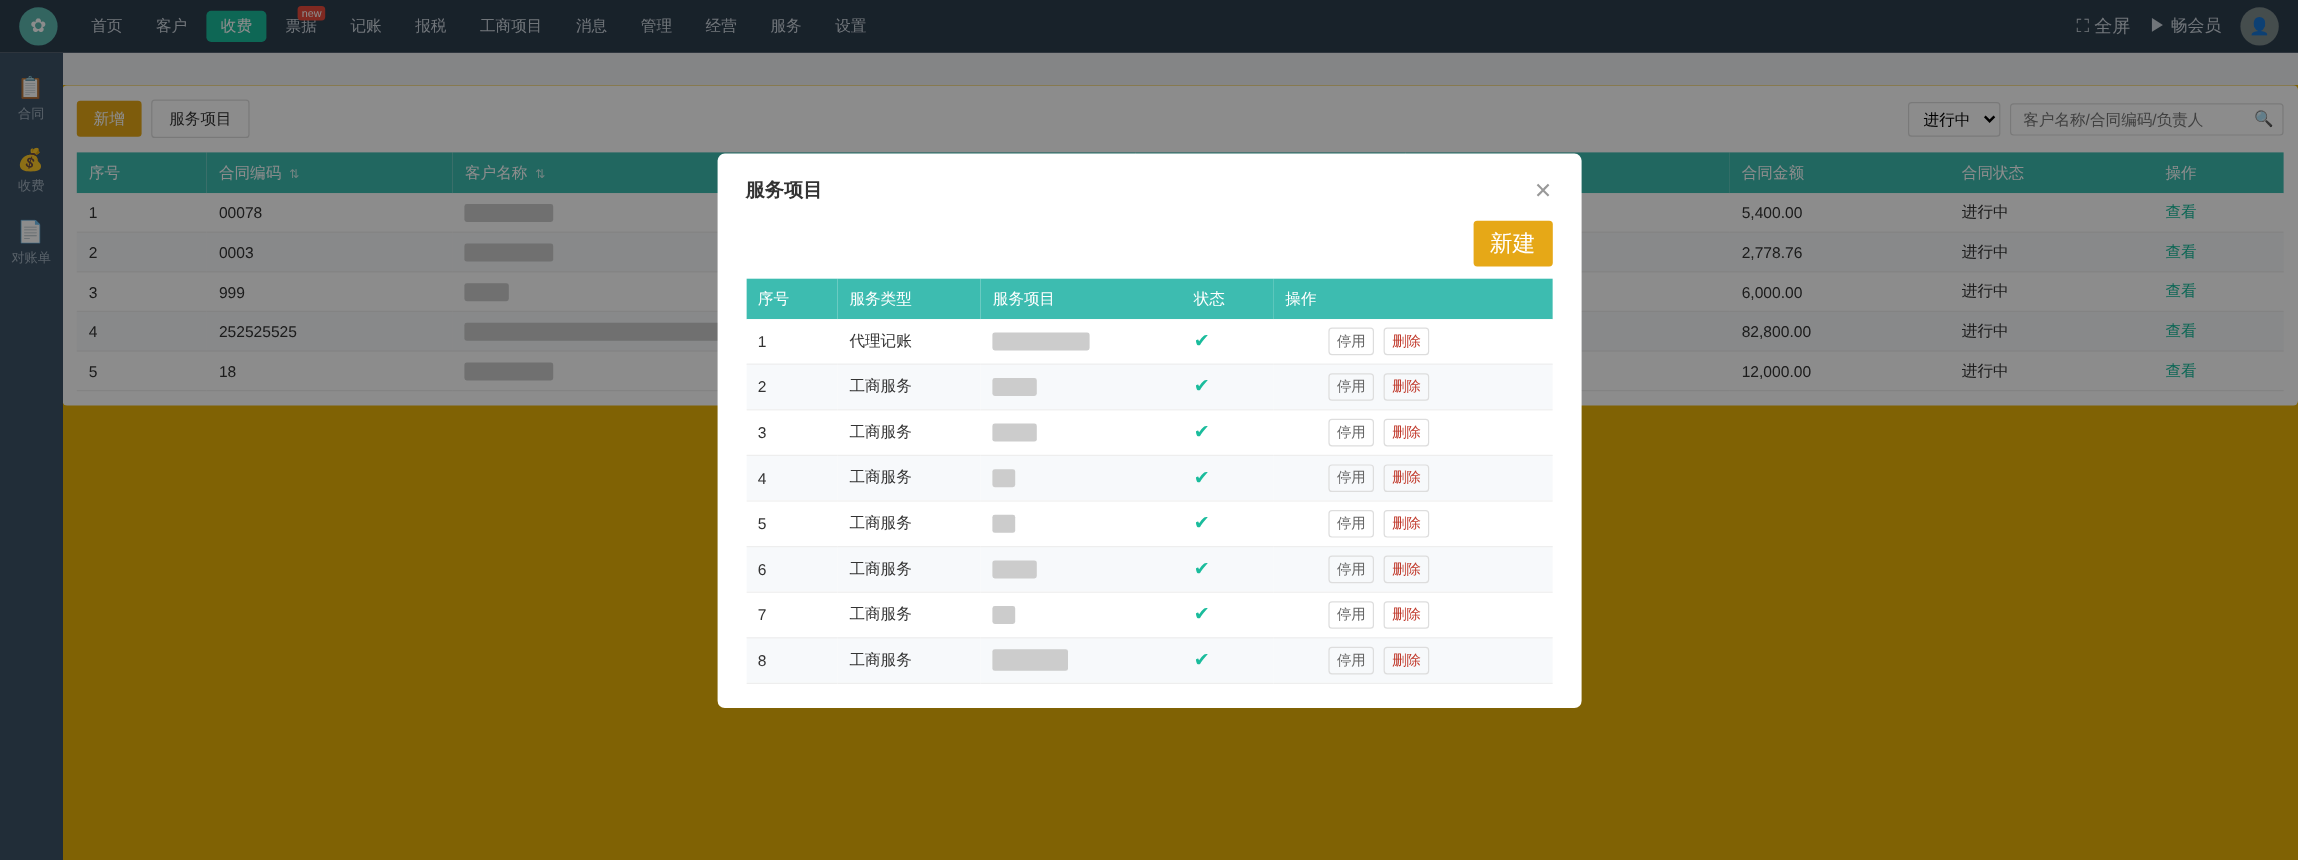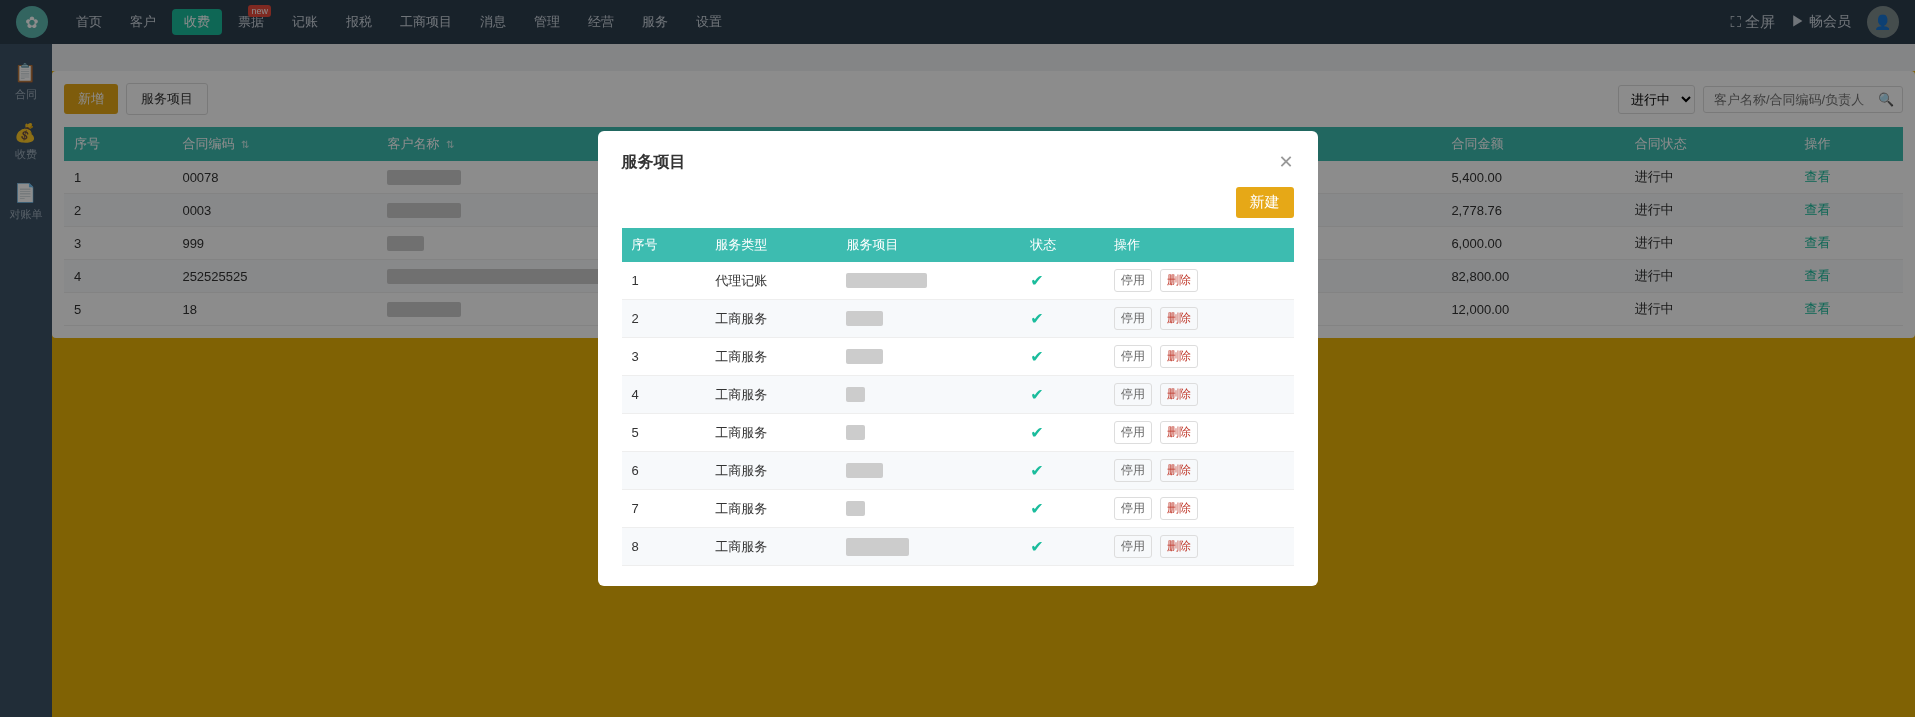--- a/index.html
+++ b/index.html
@@ -131,21 +131,21 @@
       border-radius: 3px;
       padding: 5px 8px;
       font-size: 13px;
       background: white;
     }
     .search-box {
       border: 1px solid #ddd;
       border-radius: 3px;
       padding: 5px 30px 5px 10px;
       font-size: 13px;
-      width: 200px;
+      width: 228px;
       color: #999;
     }
     .search-wrap {
       position: relative;
     }
     .search-wrap .search-icon-inner {
       position: absolute; right: 8px; top: 50%;
       transform: translateY(-50%);
       color: #999; font-size: 13px;
     }
@@ -223,21 +223,21 @@
     .modal-toolbar {
       display: flex; justify-content: flex-end; margin-bottom: 10px;
     }
     .btn-new-modal {
       background: #e6a817;
       color: white;
       border: none;
       padding: 6px 14px;
       border-radius: 3px;
       cursor: pointer;
-      font-size: 15px;
+      font-size: 19px;
     }
 
     
     .modal-table-wrap {
       overflow-y: auto;
       max-height: 380px;
     }
     .modal-table {
       width: 100%;
       border-collapse: collapse;
@@ -274,21 +274,21 @@
     }
     .btn-delete {
       color: #c0392b;
       cursor: pointer;
       font-size: 12px;
       padding: 2px 6px;
       border: 1px solid #ddd;
       border-radius: 3px;
     }
     .td-actions {
-      display: flex; align-items: flex-start; gap: 4px;
+      display: flex; align-items: flex-start; gap: 4px; margin-left: 36px;
     }
 
     
     .modal-table-wrap::-webkit-scrollbar { width: 6px; }
     .modal-table-wrap::-webkit-scrollbar-thumb { background: #bbb; border-radius: 3px; }
   </style>
 </head>
 <body>
 
 <nav class="top-nav">

